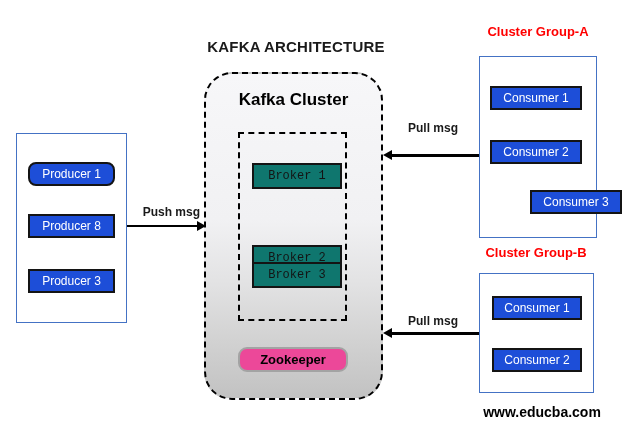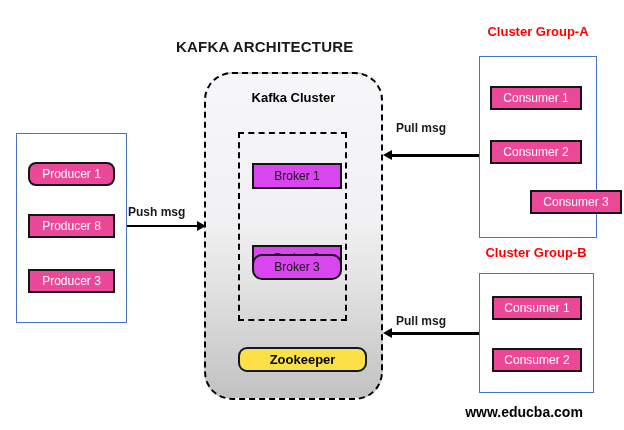--- a/index.html
+++ b/index.html
@@ -4,81 +4,81 @@
 <style>
   html,body{margin:0;padding:0;}
   body{
     width:624px;height:430px;position:relative;background:#ffffff;
     font-family:"Liberation Sans", sans-serif;overflow:hidden;
   }
   .abs{position:absolute;}
 
   
   .diagram-title{
-    left:176px;top:38px;width:240px;
+    left:176px;top:38px;width:240px;text-align:center;
     font-size:15px;font-weight:bold;color:#1a1a1a;letter-spacing:0.2px;
   }
   .group-label{
     font-size:13px;font-weight:bold;color:#ff0000;text-align:center;
   }
   .arrow-label{
-    font-size:12px;font-weight:bold;color:#1a1a1a;text-align:left;
+    font-size:12px;font-weight:bold;color:#1a1a1a;text-align:right;
   }
   .watermark{
-    left:448px;top:404px;width:152px;text-align:center;
+    left:466px;top:404px;width:152px;text-align:center;
     font-size:14px;font-weight:bold;color:#000000;
   }
 
   
   .outline-box{
     background:#ffffff;border:1px solid #4472c4;box-sizing:border-box;
   }
   .producers-box{left:16px;top:133px;width:111px;height:190px;}
   .group-a-box{left:479px;top:56px;width:118px;height:182px;}
   .group-b-box{left:479px;top:273px;width:115px;height:120px;}
 
   
   .kafka-cluster{
     left:204px;top:72px;width:179px;height:328px;box-sizing:border-box;
     border:2px dashed #000000;border-radius:28px;
     background:linear-gradient(180deg,#f7f7f9 0%,#f1f1f3 45%,#e2e2e3 65%,#d2d2d2 82%,#c2c2c2 100%);
   }
   .cluster-label{
     left:204px;top:90px;width:179px;text-align:center;
-    font-size:13px;font-weight:bold;color:#000000;
+    font-size:17px;font-weight:bold;color:#000000;
   }
   .brokers-box{
     left:238px;top:132px;width:109px;height:189px;box-sizing:border-box;
     border:2px dashed #000000;background:transparent;
   }
 
   
   .node{
     box-sizing:border-box;display:flex;align-items:center;justify-content:center;
     font-size:12px;border:2px solid #141414;
   }
-  .blue-node{background:#ec4899;color:#ffffff;}
-  .yellow-node{background:#d946ef;color:#141414;}
+  .blue-node{background:#1d4ed8;color:#ffffff;}
+  .yellow-node{background:#0f766e;color:#141414;font-family:Liberation Mono, monospace;}
 
   .producer-node{left:28px;width:87px;height:24px;}
   .p1{top:162px;border-radius:8px;} .p2{top:214px;} .p3{top:269px;}
 
   .broker-node{left:252px;width:90px;height:26px;}
-  .b1{top:163px;} .b2{top:217px;margin-top:28px;} .b3{top:254px;border-radius:10px;}
+  .b1{top:163px;} .b2{top:217px;margin-top:28px;} .b3{top:262px;}
 
   .consumer-a-node{left:490px;width:92px;height:24px;}
   .ca1{top:86px;} .ca2{top:140px;} .ca3{top:190px;margin-left:40px;}
 
   .consumer-b-node{left:492px;width:90px;height:24px;}
   .cb1{top:296px;} .cb2{top:348px;}
 
   .zookeeper-node{
-    left:238px;top:347px;width:129px;height:25px;box-sizing:border-box;
+    left:238px;top:347px;width:110px;height:25px;box-sizing:border-box;
     display:flex;align-items:center;justify-content:center;
-    background:#fde047;border:2px solid #0f172a;border-radius:9px;
+    background:#ec4899;border:2px solid #a3a3a3;border-radius:9px;
     font-size:13px;font-weight:bold;color:#000000;
   }
 
   
   .arrow-line{background:#000000;}
   .push-line{left:127px;top:225px;width:71px;height:2px;}
   .push-head{
     left:197px;top:221px;width:0;height:0;
     border-top:5px solid transparent;border-bottom:5px solid transparent;
     border-left:9px solid #000000;

